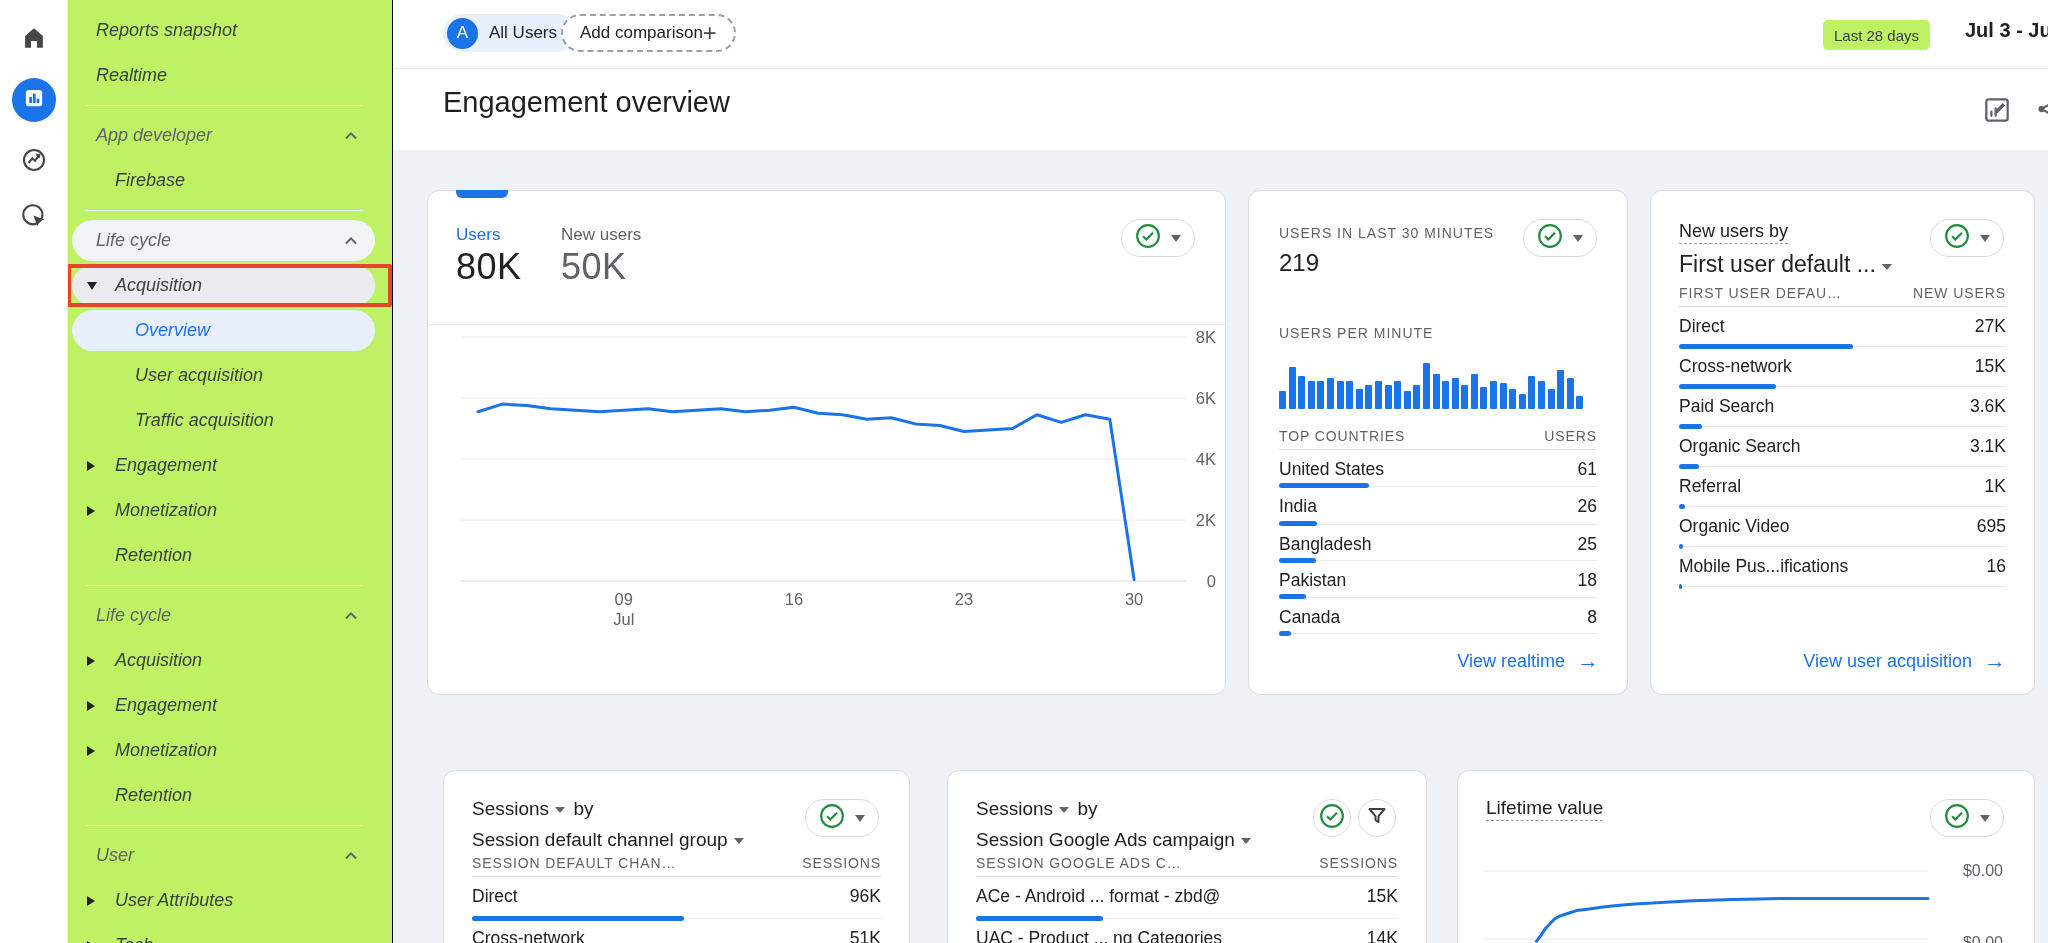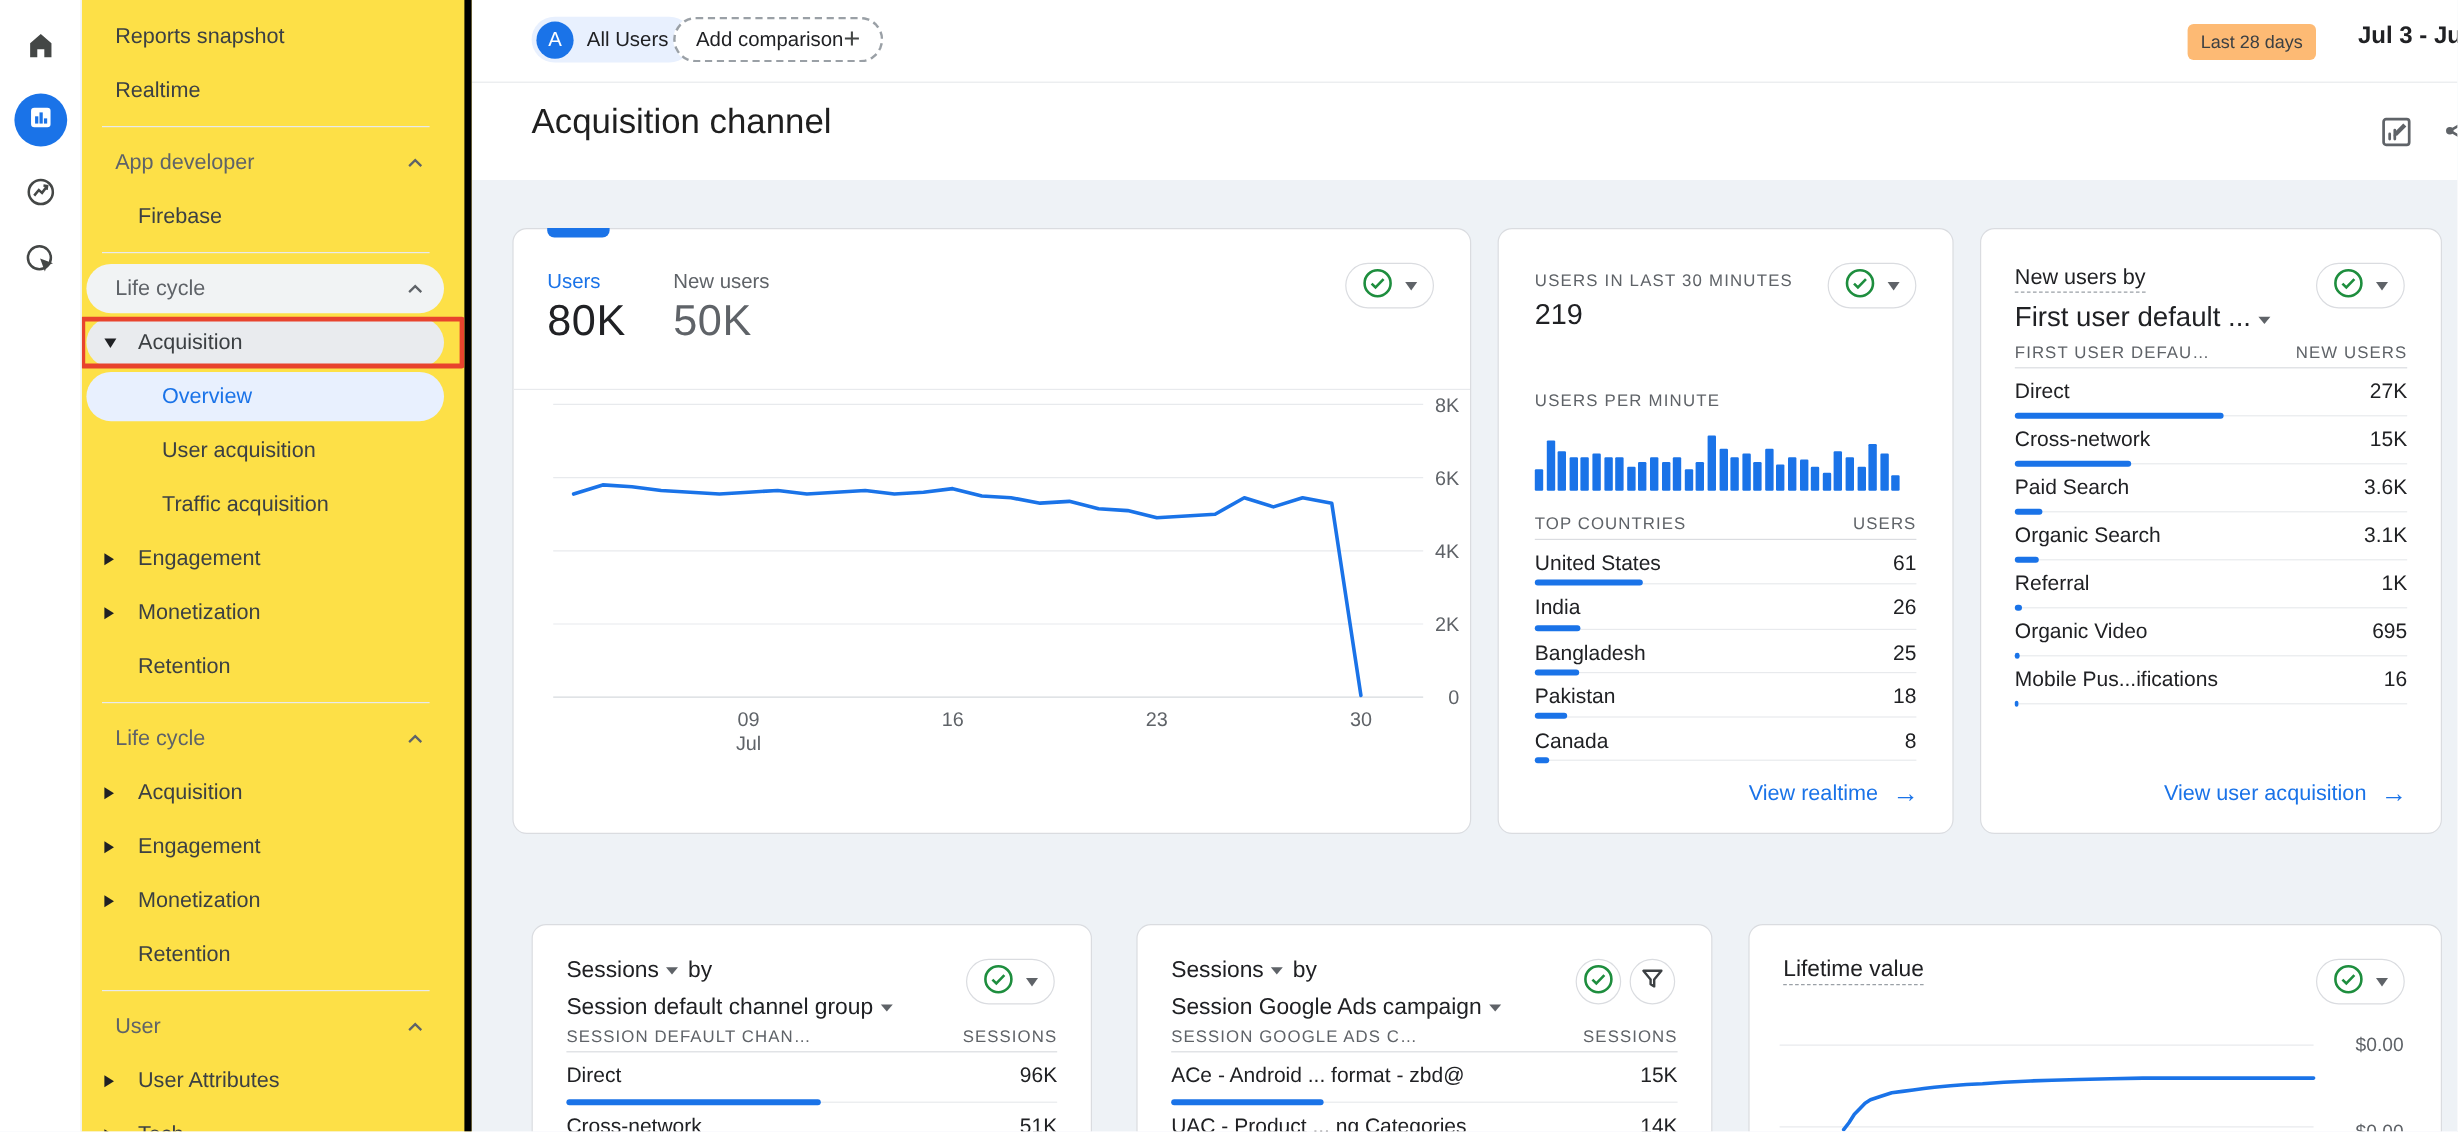--- a/index.html
+++ b/index.html
@@ -6,21 +6,21 @@
 html, body { width: 2048px; height: 943px; overflow: hidden; }
 body { font-family: "Liberation Sans", sans-serif; background: #fff; color: #202124; }
 #app { position: relative; width: 2048px; height: 943px; }
 
 
 .rail { position: absolute; left: 0; top: 0; width: 68px; height: 100%; background: #fff; border-right: 1px solid #edf0f2; z-index: 6; }
 .rail-btn { position: absolute; left: 50%; transform: translateX(-50%); width: 44px; height: 44px; border-radius: 50%; display: flex; align-items: center; justify-content: center; }
 .rail-btn.active { background: #1a73e8; }
 
 
-.sidenav { position: absolute; left: 68px; top: 0; width: 325px; height: 100%; background: #fde047; border-right: 6px solid #000000; padding-top: 8px; z-index: 5; overflow: hidden; }
+.sidenav { position: absolute; left: 68px; top: 0; width: 325px; height: 100%; background: #bef264; border-right: 1px solid #000000; padding-top: 8px; z-index: 5; overflow: hidden; font-style: italic; }
 .nav-row { position: relative; height: 45px; display: flex; align-items: center; font-size: 18px; color: #3c4043; cursor: pointer; }
 .rowbg { position: absolute; left: 4px; right: 17px; top: 2px; bottom: 2px; border-radius: 22px; z-index: 0; }
 .nav-row.pillbg .rowbg { background: #f1f3f4; }
 .nav-row.hl .rowbg { background: #e9ebee; }
 .nav-row.sel .rowbg { background: #e8f0fe; }
 .nav-row.sel .nav-label { color: #1a73e8; }
 .nav-row.sec { color: #5f6368; }
 .nav-label { position: relative; z-index: 1; }
 .lv0 .nav-label, .sec .nav-label { padding-left: 28px; }
 .lv1 .nav-label { padding-left: 47px; }
@@ -33,21 +33,21 @@
 .red-annot { position: absolute; left: -1px; right: 0; top: 1px; bottom: 1px; border: 4px solid #e8432d; border-radius: 2px; z-index: 3; }
 
 
 .main { position: absolute; left: 393px; top: 0; right: 0; bottom: 0; background: #fff; overflow: hidden; }
 .body-bg { position: absolute; left: 0; right: 0; top: 150px; bottom: 0; background: #eef2f6; }
 .topbar { position: absolute; left: 0; top: 0; width: 100%; height: 69px; background: #fff; border-bottom: 1px solid #e8eaed; z-index: 2; }
 .chip-users { position: absolute; left: 50px; top: 14px; height: 38px; border-radius: 19px; background: #e8f0fe; display: flex; align-items: center; gap: 11px; padding: 0 20px 0 4px; font-size: 17px; color: #202124; }
 .avatar { width: 31px; height: 31px; border-radius: 50%; background: #1a73e8; color: #fff; font-size: 17px; display: flex; align-items: center; justify-content: center; }
 .chip-add { position: absolute; left: 168px; top: 14px; height: 38px; border: 2px dashed #9aa0a6; border-radius: 19px; display: flex; align-items: center; gap: 0; padding: 0 17px; font-size: 17px; color: #202124; background: #fff; }
 .plus { font-size: 24px; color: #444746; line-height: 1; }
-.date-chip { position: absolute; left: 1430px; top: 20px; height: 30px; background: #fdba74; border-radius: 5px; padding: 0 11px; font-size: 15px; color: #3c4043; display: flex; align-items: center; }
+.date-chip { position: absolute; left: 1430px; top: 20px; height: 30px; background: #bef264; border-radius: 5px; padding: 0 11px; font-size: 15px; color: #3c4043; display: flex; align-items: center; }
 .date-range { position: absolute; left: 1572px; top: 19px; font-size: 20px; font-weight: bold; color: #202124; white-space: nowrap; width: 90px; overflow: hidden; }
 .page-title { position: absolute; left: 50px; top: 86px; font-size: 29px; font-weight: 400; color: #1f1f1f; z-index: 2; }
 .title-ic { position: absolute; top: 94px; z-index: 2; }
 
 
 .card { position: absolute; background: #fff; border: 1px solid #dadce0; border-radius: 12px; z-index: 1; }
 #card-users    { left: 34px;   top: 190px; width: 799px; height: 505px; }
 #card-realtime { left: 855px;  top: 190px; width: 380px; height: 505px; }
 #card-newusers { left: 1257px; top: 190px; width: 385px; height: 505px; }
 #card-channel  { left: 50px;   top: 770px; width: 467px; height: 290px; }
@@ -235,21 +235,21 @@
         <span>All Users</span>
       </div>
       <div class="chip-add">
         <span>Add comparison</span>
         <span class="plus">+</span>
       </div>
       <span class="date-chip">Last 28 days</span>
       <span class="date-range">Jul 3 - Jul 30, 20</span>
     </div>
 
-    <h1 class="page-title">Acquisition channel</h1>
+    <h1 class="page-title">Engagement overview</h1>
     <span class="title-ic" style="left:1588px">
       <span><svg width="32" height="32" viewBox="0 0 24 24" fill="none" stroke="#5f6368" stroke-width="1.7">
             <rect x="4" y="4" width="16" height="16" rx="1.6"></rect>
             <path d="M7.8 16.4v-3.2M11 16.4v-5.6" stroke-linecap="round"></path>
             <path d="M12.6 14.2l5.6-5.6-1.9-1.9-5.6 5.6-.5 2.4z" fill="#5f6368" stroke="none"></path>
           </svg></span>
     </span>
     <span class="title-ic" style="left:1641px">
       <span><svg width="30" height="30" viewBox="0 0 24 24" fill="#5f6368">
             <circle cx="6" cy="12" r="2.5"></circle>

